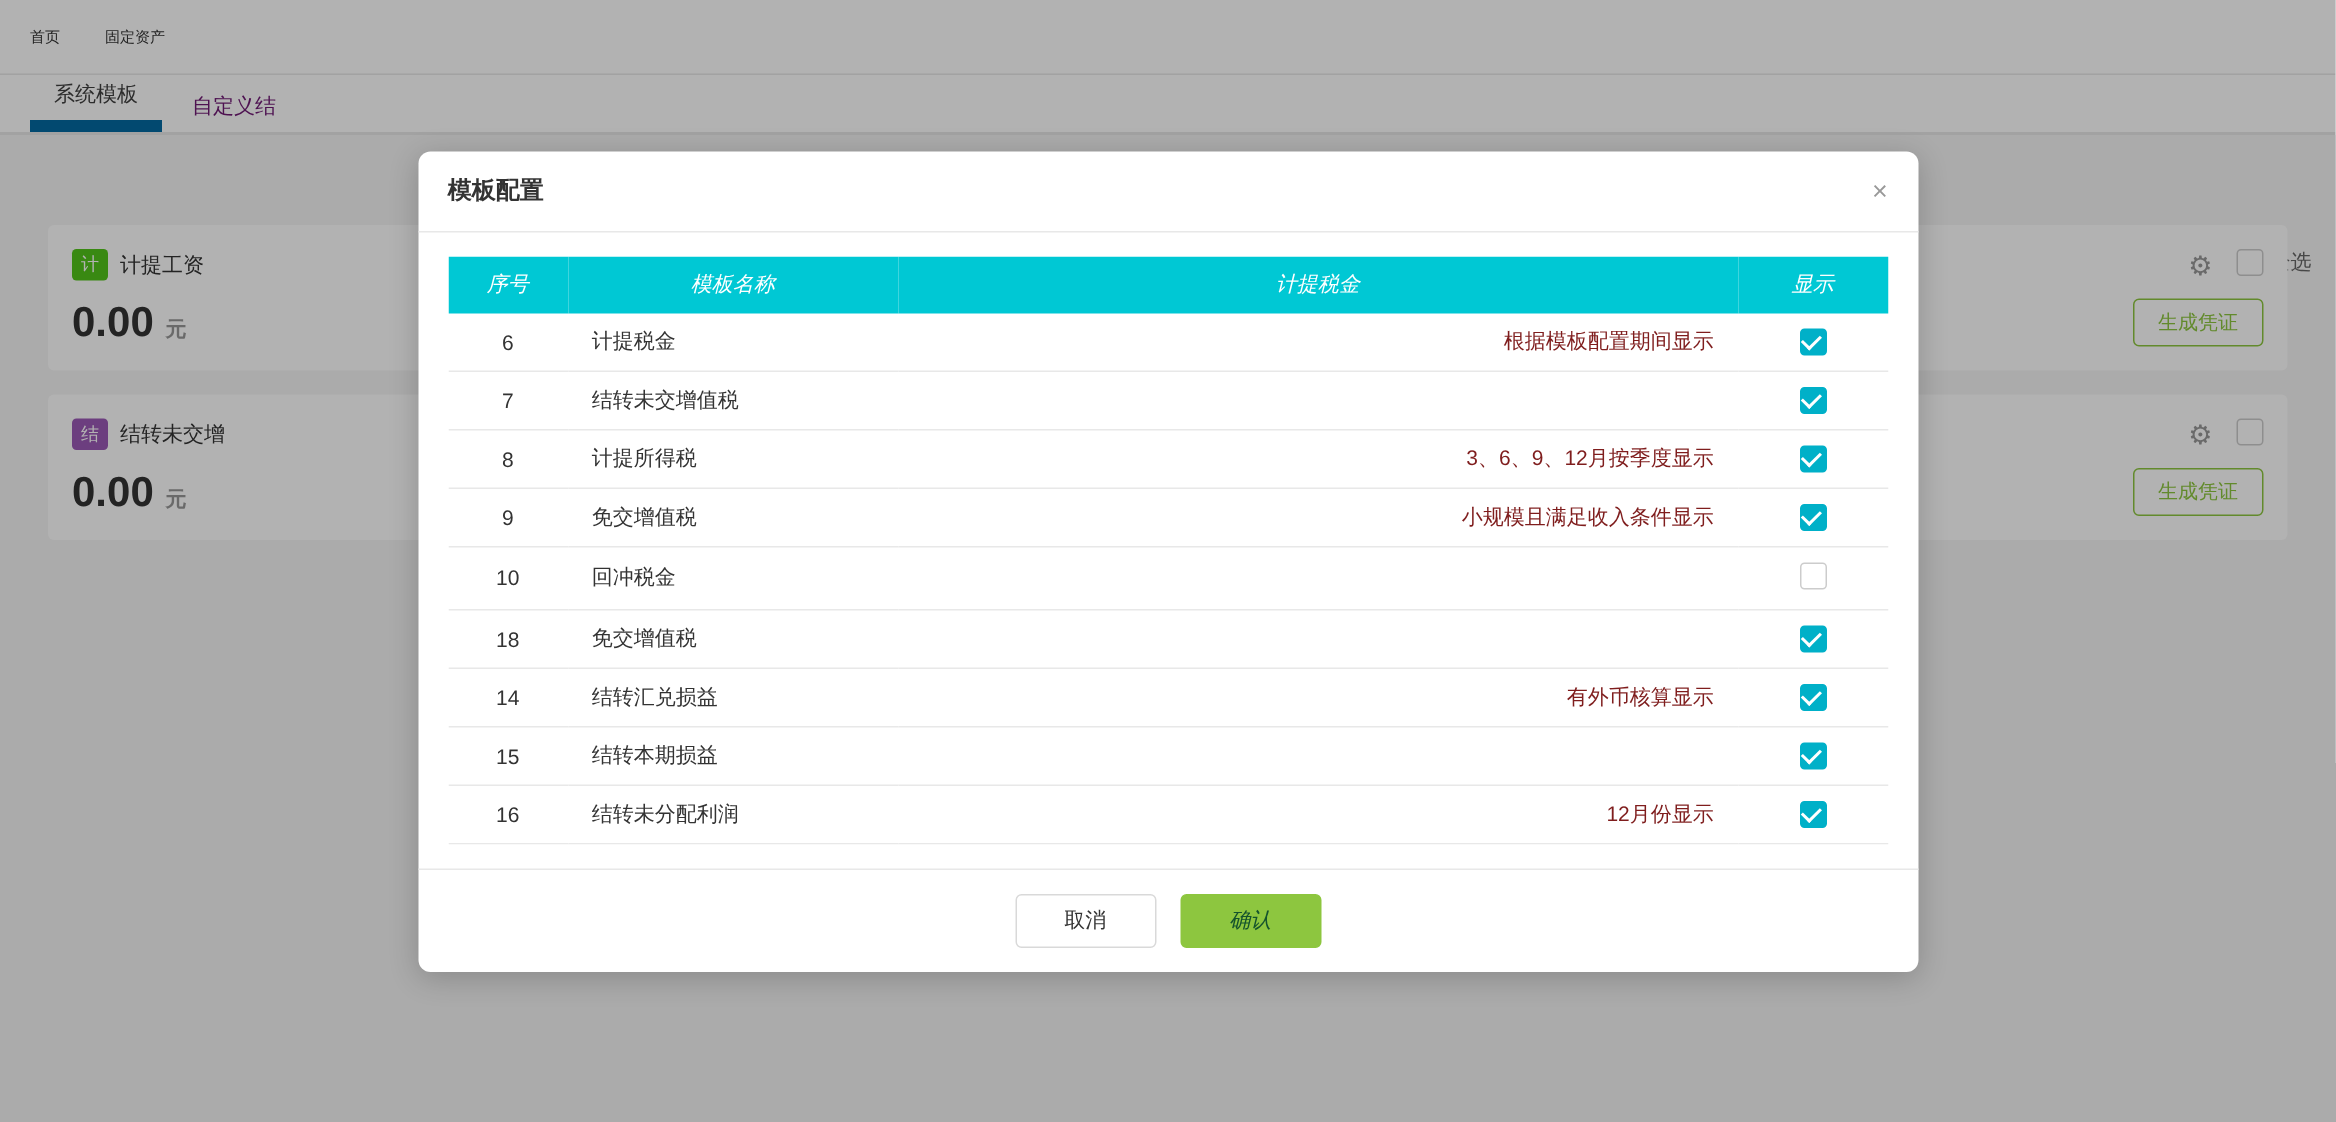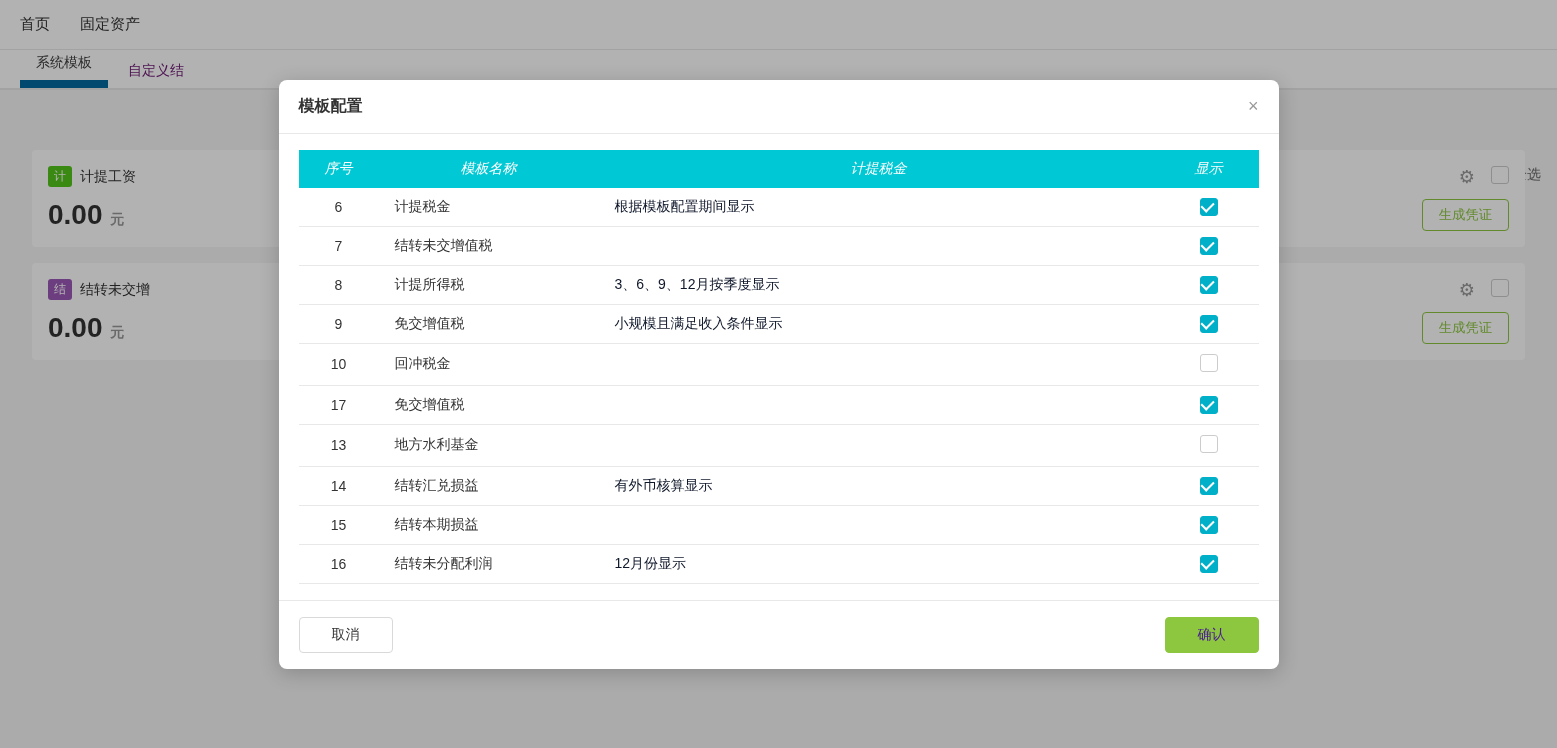--- a/index.html
+++ b/index.html
@@ -28,21 +28,21 @@
       height: 50px;
       display: flex;
       align-items: center;
       padding: 0 20px;
       border-bottom: 1px solid #e8e8e8;
     }
 
     .top-nav-item {
       margin-right: 30px;
       color: #333;
-      font-size: 15px;
+      font-size: 10px;
       cursor: pointer;
     }
 
     .tab-bar {
       background: #fff;
       height: 40px;
       display: flex;
       align-items: flex-end;
       padding: 0 20px;
       border-bottom: 2px solid #e8e8e8;
@@ -164,22 +164,22 @@
       text-align: center;
       color: #333;
       font-size: 14px;
     }
 
     .config-table tbody td:nth-child(2) {
       text-align: left;
     }
 
     .config-table tbody td:nth-child(3) {
-      text-align: left;
-      color: #0f172a;
+      text-align: right;
+      color: #7f1d1d;
     }
 
     
     .custom-checkbox {
       width: 18px;
       height: 18px;
       border: 1.5px solid #ccc;
       border-radius: 3px;
       display: inline-flex;
       align-items: center;
@@ -216,45 +216,46 @@
     .scroll-container::-webkit-scrollbar-track {
       background: #f0f0f0;
     }
     .scroll-container::-webkit-scrollbar-thumb {
       background: #ccc;
       border-radius: 3px;
     }
 
     .modal-footer {
       display: flex;
-      justify-content: space-between;
+      justify-content: center;
       align-items: center;
       padding: 16px 20px;
       gap: 16px;
       border-top: 1px solid #e8e8e8;
     }
 
     .btn-cancel {
       background: #fff;
       border: 1px solid #d9d9d9;
       color: #333;
       padding: 8px 32px;
       border-radius: 4px;
       cursor: pointer;
       font-size: 14px;
     }
 
     .btn-confirm {
       background: #8dc63f;
       border: 1px solid #8dc63f;
-      color: #4c1d95;
+      color: #14532d;
       padding: 8px 32px;
       border-radius: 4px;
       cursor: pointer;
       font-size: 14px;
+      font-style: italic;
     }
 
     
     .bg-card {
       background: #fff;
       border-radius: 4px;
       margin: 16px;
       padding: 16px;
       position: relative;
     }
@@ -428,30 +429,24 @@
                 <td>小规模且满足收入条件显示</td>
                 <td style="text-align: center;"><span class="custom-checkbox checked"></span></td>
               </tr>
               <tr>
                 <td>10</td>
                 <td>回冲税金</td>
                 <td></td>
                 <td style="text-align: center;"><span class="custom-checkbox"></span></td>
               </tr>
               <tr>
-                <td>17</td>
+                <td>18</td>
                 <td>免交增值税</td>
                 <td></td>
                 <td style="text-align: center;"><span class="custom-checkbox checked"></span></td>
-              </tr>
-              <tr>
-                <td>13</td>
-                <td>地方水利基金</td>
-                <td></td>
-                <td style="text-align: center;"><span class="custom-checkbox"></span></td>
               </tr>
               <tr>
                 <td>14</td>
                 <td>结转汇兑损益</td>
                 <td>有外币核算显示</td>
                 <td style="text-align: center;"><span class="custom-checkbox checked"></span></td>
               </tr>
               <tr>
                 <td>15</td>
                 <td>结转本期损益</td>

